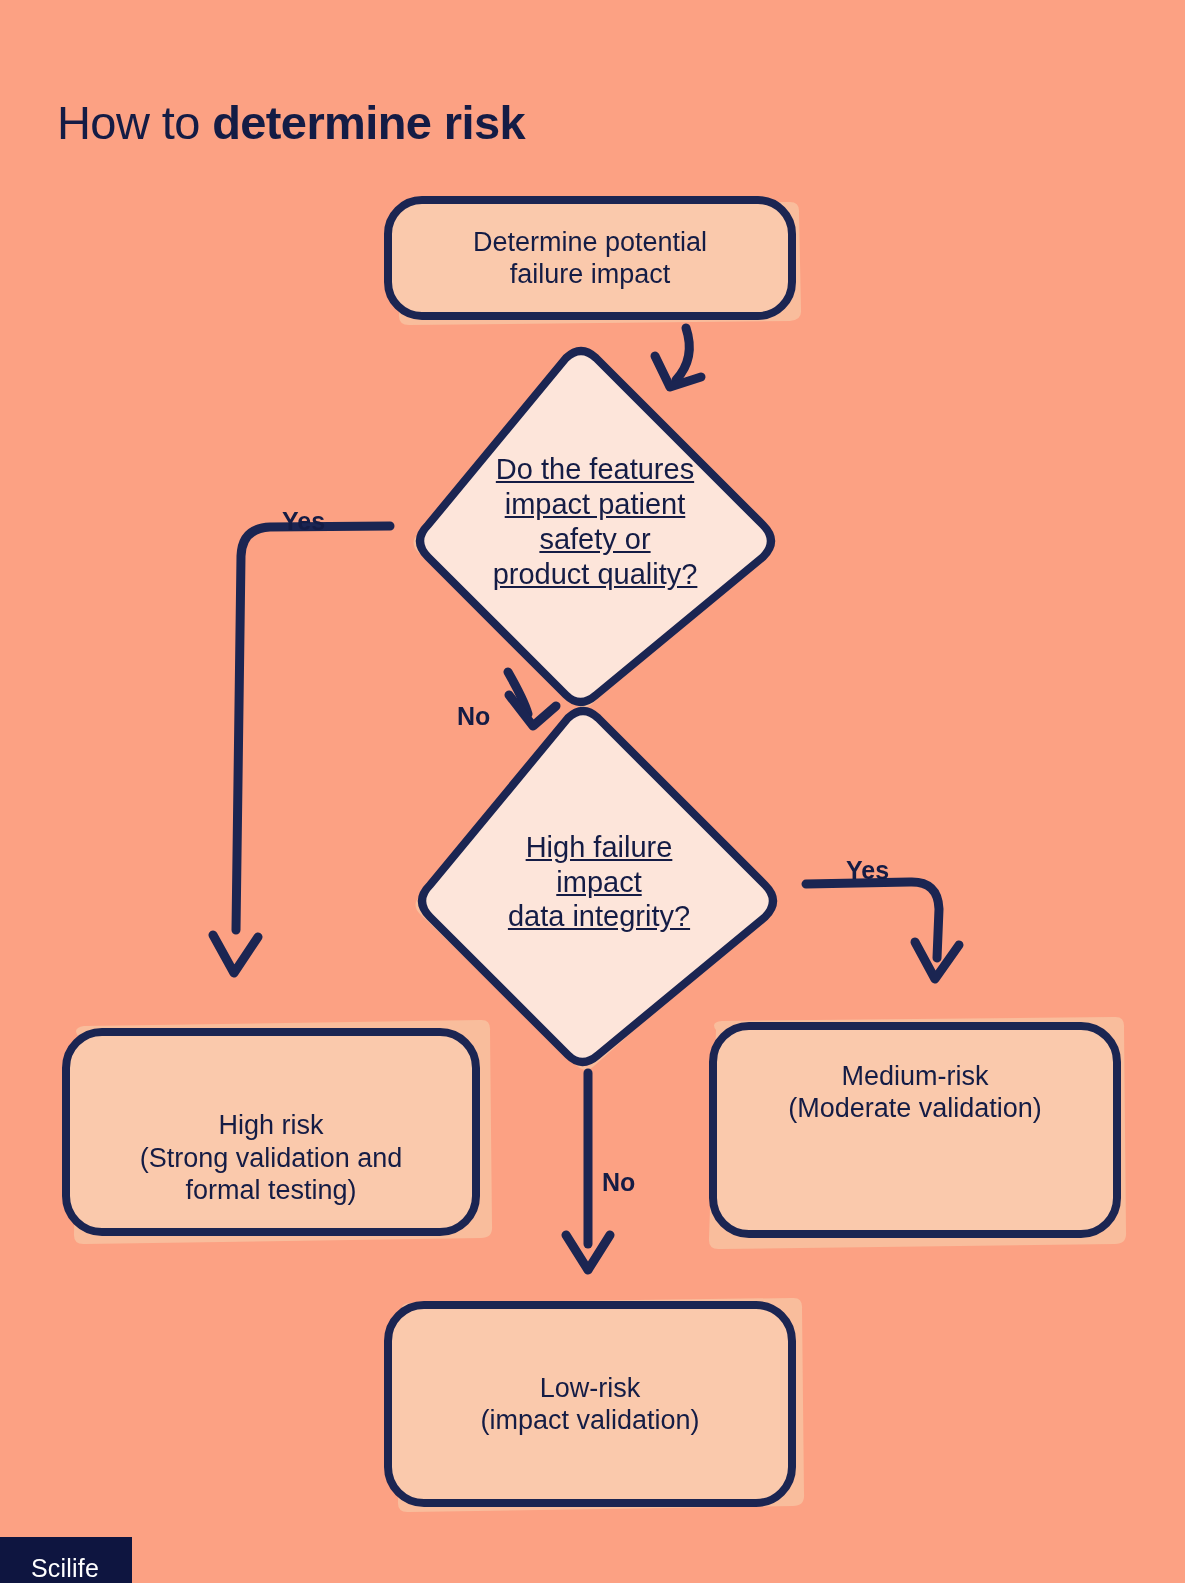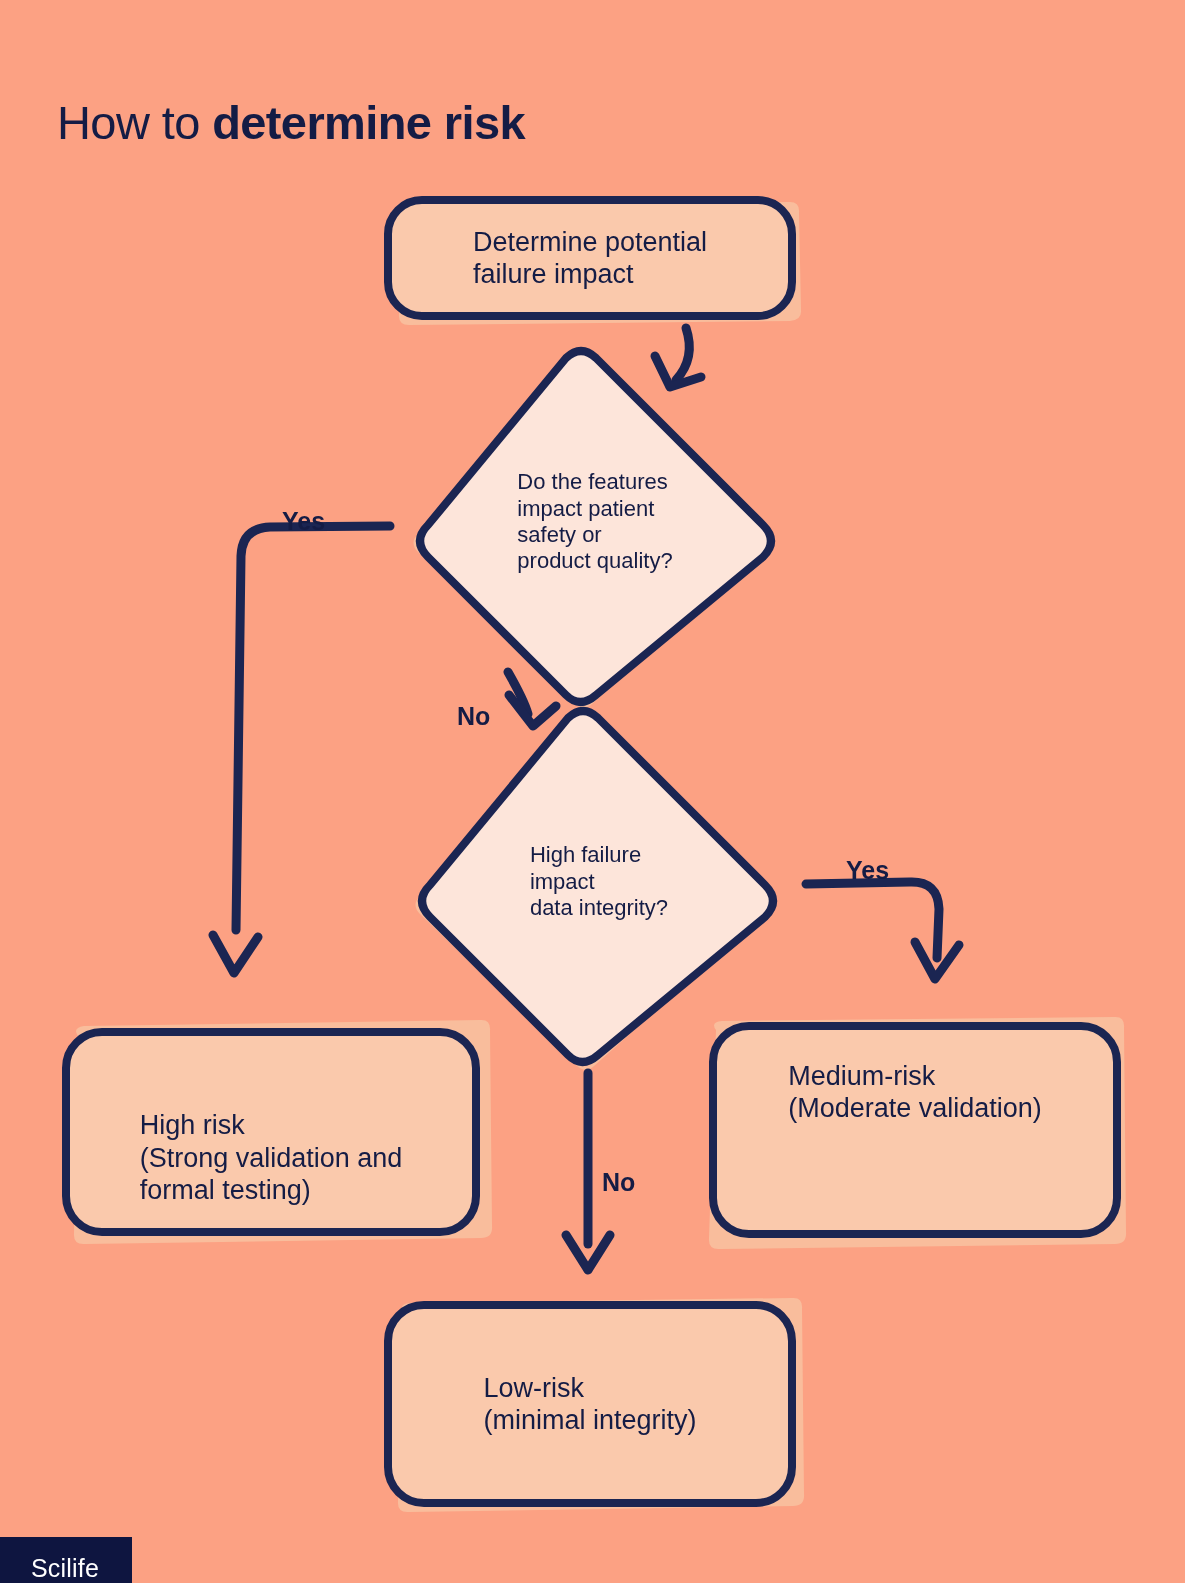--- a/index.html
+++ b/index.html
@@ -32,28 +32,29 @@
   }
   .page-title .t-light { font-weight: 400; }
   .page-title .t-bold  { font-weight: 700; text-align: right; }
 
   
   .node-text {
     position: absolute;
     display: flex;
     align-items: center;
     justify-content: center;
+    text-align: center;
     color: #141C45;
     font-weight: 400;
     line-height: 1.2;
     white-space: pre-line;
     pointer-events: none;
   }
   .box-text   { font-size: 27px; }
-  .dia-text   { font-size: 22px; }
+  .dia-text   { font-size: 29px; text-decoration: underline; }
 
   
   .edge-label {
     position: absolute;
     color: #141C45;
     font-weight: 700;
     font-size: 25px;
     line-height: 1;
     margin-top: 20px;
   }
@@ -160,21 +161,21 @@
 data integrity?</div>
 
 <div class="node-text box-text" style="left:66px; top:1058px; width:410px; height:200px;">High risk
 (Strong validation and
 formal testing)</div>
 
 <div class="node-text box-text" style="left:713px; top:988px; width:404px; height:208px;">Medium-risk
 (Moderate validation)</div>
 
 <div class="node-text box-text" style="left:388px; top:1305px; width:404px; height:198px;">Low-risk
-(minimal integrity)</div>
+(impact validation)</div>
 
 <div class="edge-label" style="left:282px; top:489px;">Yes</div>
 
 <div class="edge-label" style="left:457px; top:684px;">No</div>
 
 <div class="edge-label" style="left:846px; top:838px;">Yes</div>
 
 <div class="edge-label" style="left:602px; top:1150px;">No</div>
 
 <div class="logo-plate"></div>

